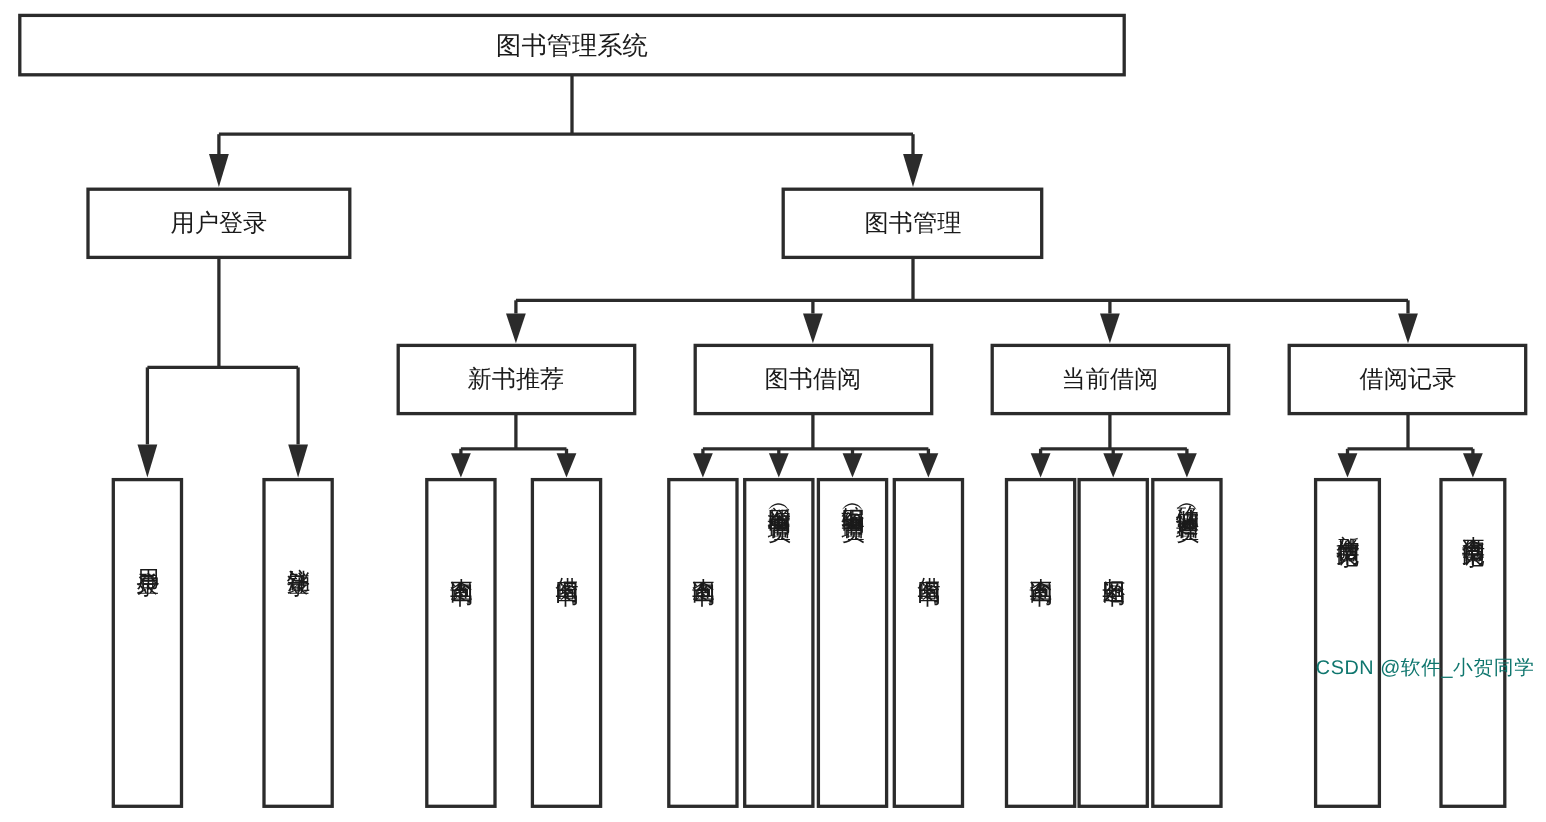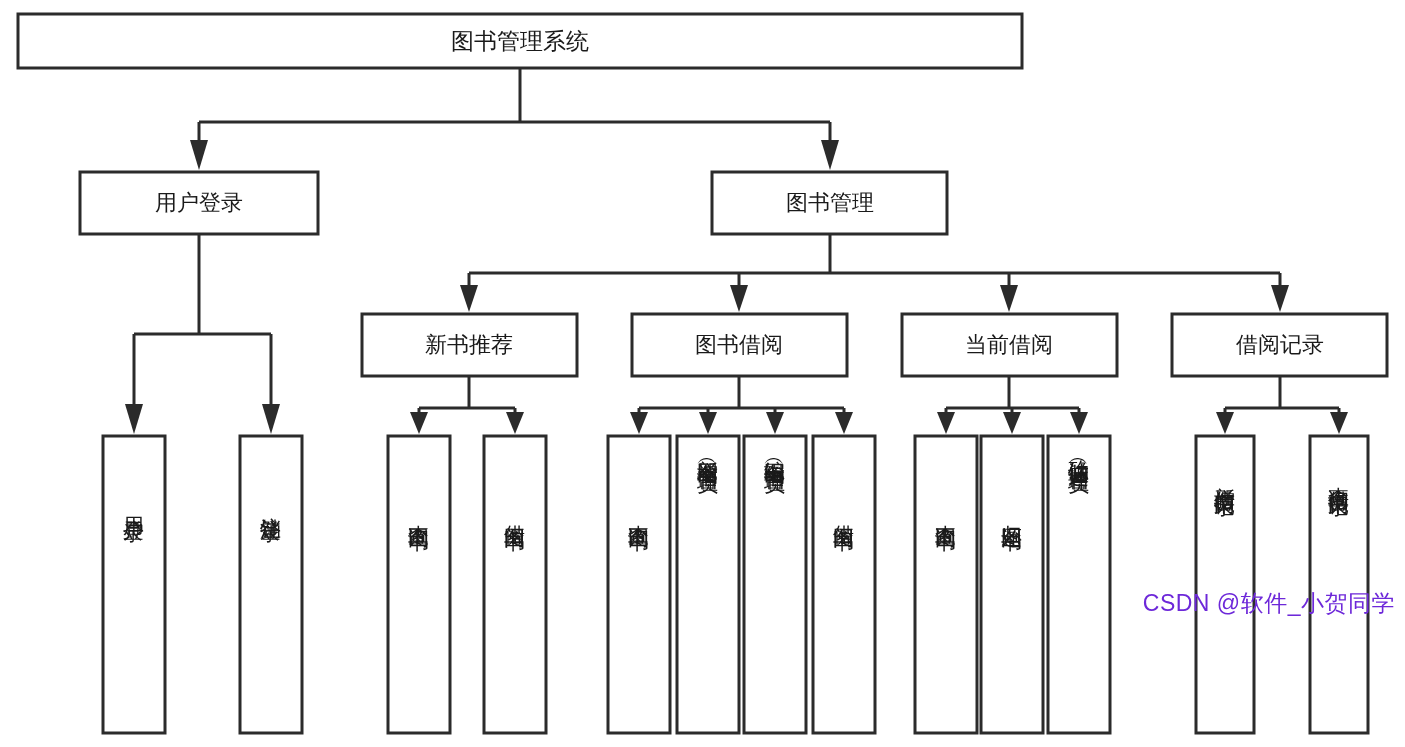--- a/index.html
+++ b/index.html
@@ -72,22 +72,22 @@
     line-height: 1;
     color: #1a1a1a;
     letter-spacing: 2px;
     text-align: left;
   }
   .watermark {
     position: absolute;
     right: 10px;
     bottom: 8px;
     font-family: "Liberation Sans", "DejaVu Sans", sans-serif;
-    font-size: 23px;
-    color: #6d28d9;
+    font-size: 18px;
+    color: #0f766e;
     letter-spacing: 0.5px;
     white-space: nowrap;
     user-select: none;
     margin-top: 44px;
   }
 </style>
 </head>
 <body>
 
 <div id="diagram-root">

